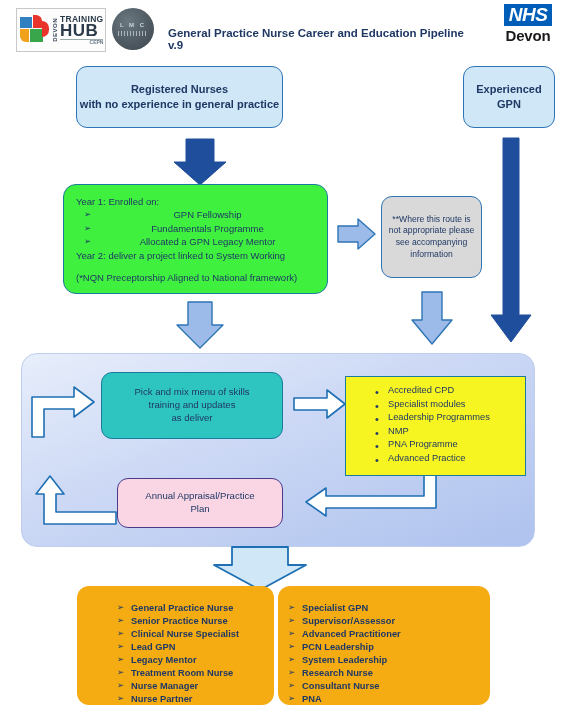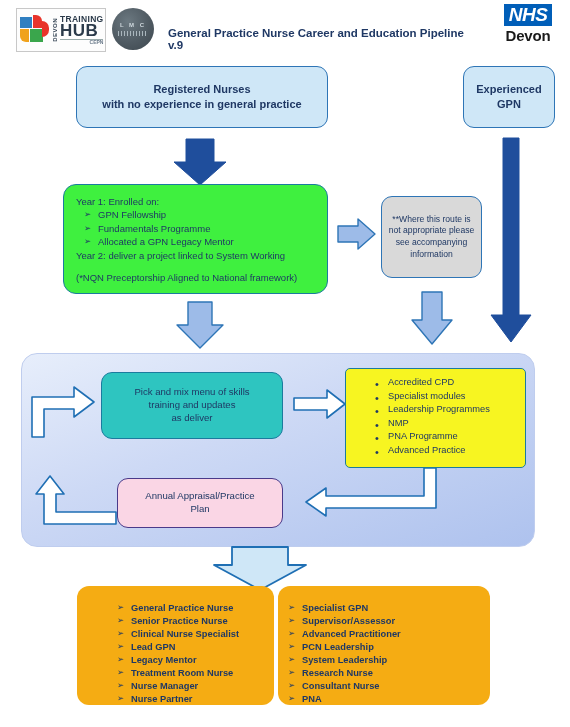--- a/index.html
+++ b/index.html
@@ -60,39 +60,39 @@
   .nhs-sub{font-size:15px;font-weight:bold;color:#1a1a1a;margin-top:1px;letter-spacing:-.2px;}
 
   
   .box{
     box-sizing:border-box;
     display:flex;align-items:center;justify-content:center;
     text-align:center;line-height:1.35;
   }
 
   #box-registered{
-    left:76px;top:66px;width:252px;height:62px;
+    left:76px;top:66px;width:207px;height:62px;
     background:#cfe7f7;border:1.6px solid #2e75b6;border-radius:11px;
     font-size:11px;font-weight:bold;color:#1f3864;
   }
   #box-experienced{
     left:463px;top:66px;width:92px;height:62px;
     background:#cfe7f7;border:1.6px solid #2e75b6;border-radius:11px;
     font-size:11px;font-weight:bold;color:#1f3864;
   }
 
   #box-year{
     left:63px;top:184px;width:265px;height:110px;
     background:#3ff03f;border:1.6px solid #1b7b9e;border-radius:13px;
     font-size:9.5px;color:#1f3864;text-align:left;
     display:block;padding:10px 10px 0 12px;box-sizing:border-box;
   }
   #box-year .ln{line-height:1.38;}
   #box-year ul{list-style:none;margin:0;padding:0 0 0 22px;}
-  #box-year li{line-height:1.42;position:relative;}
+  #box-year li{line-height:1.42;position:relative;text-align:center;}
   #box-year li::before{content:"\27A2";position:absolute;left:-14px;font-size:8.5px;color:#1f3864;}
   .gap{height:9px;}
 
   #box-route{
     left:381px;top:196px;width:101px;height:82px;
     background:#d9d9d9;border:1.6px solid #2e75b6;border-radius:11px;
     font-size:8.6px;color:#1f3864;padding:0 6px;box-sizing:border-box;
   }
 
   
@@ -101,22 +101,22 @@
     border-radius:16px;
     background:linear-gradient(160deg,#e7eefb 0%,#cdd9f5 42%,#aec2ee 100%);
     border:1px solid #bfcdee;
   }
   #box-pickmix{
     left:101px;top:372px;width:182px;height:67px;
     background:#2ec5c0;border:1.6px solid #1b7b9e;border-radius:11px;
     font-size:9.6px;color:#1f3864;
   }
   #box-cpd{
-    left:345px;top:368px;width:181px;height:100px;
-    background:#f7f521;border:1.6px solid #1b7b9e;border-radius:5px;
+    left:345px;top:376px;width:181px;height:100px;
+    background:#f7f521;border:1.6px solid #1b7b9e;border-radius:0;
     padding:7px 6px 0 6px;box-sizing:border-box;
     display:block;
   }
   #box-cpd ul{list-style:none;margin:0;padding:0 0 0 36px;}
   #box-cpd li{font-size:9.3px;color:#1f3864;line-height:1.46;position:relative;text-align:left;}
   #box-cpd li::before{content:"\2022";position:absolute;left:-13px;font-size:11px;}
 
   #box-appraisal{
     left:117px;top:478px;width:166px;height:50px;
     background:#fad6e5;border:1.6px solid #4a3a8a;border-radius:11px;

